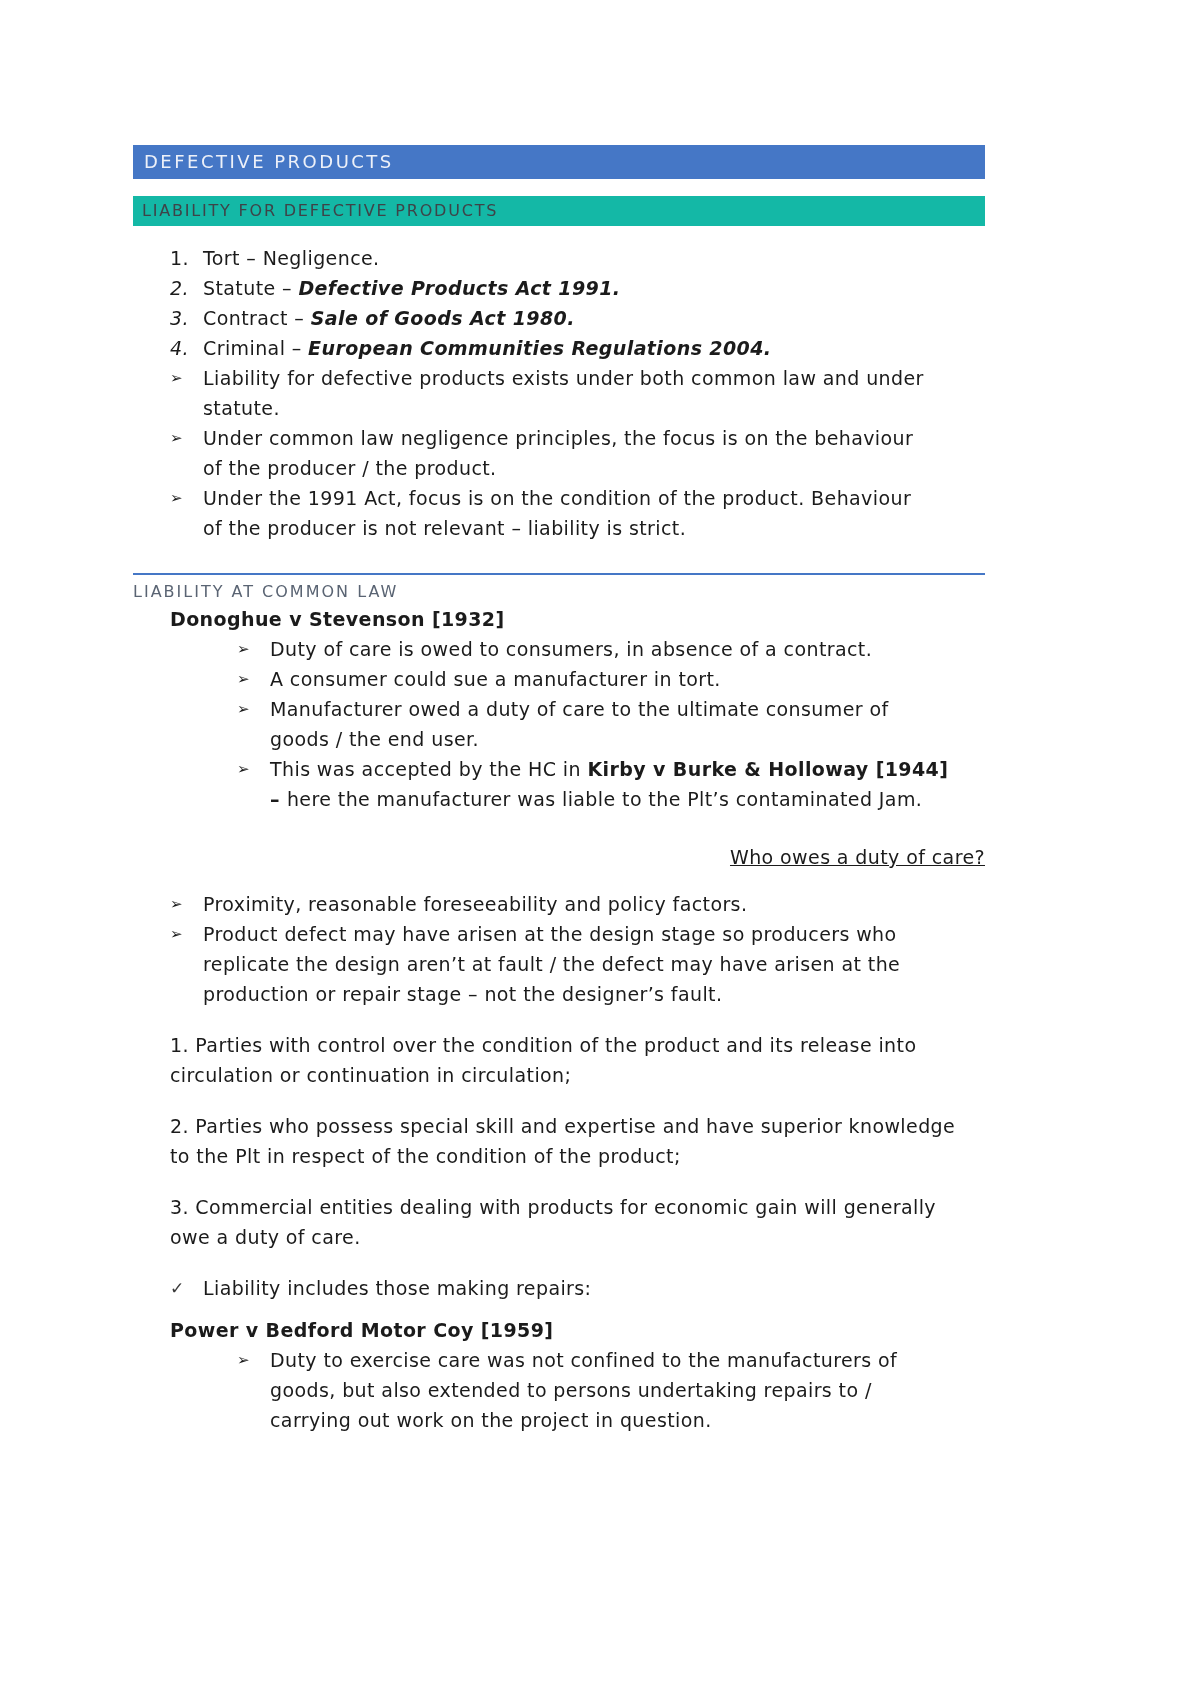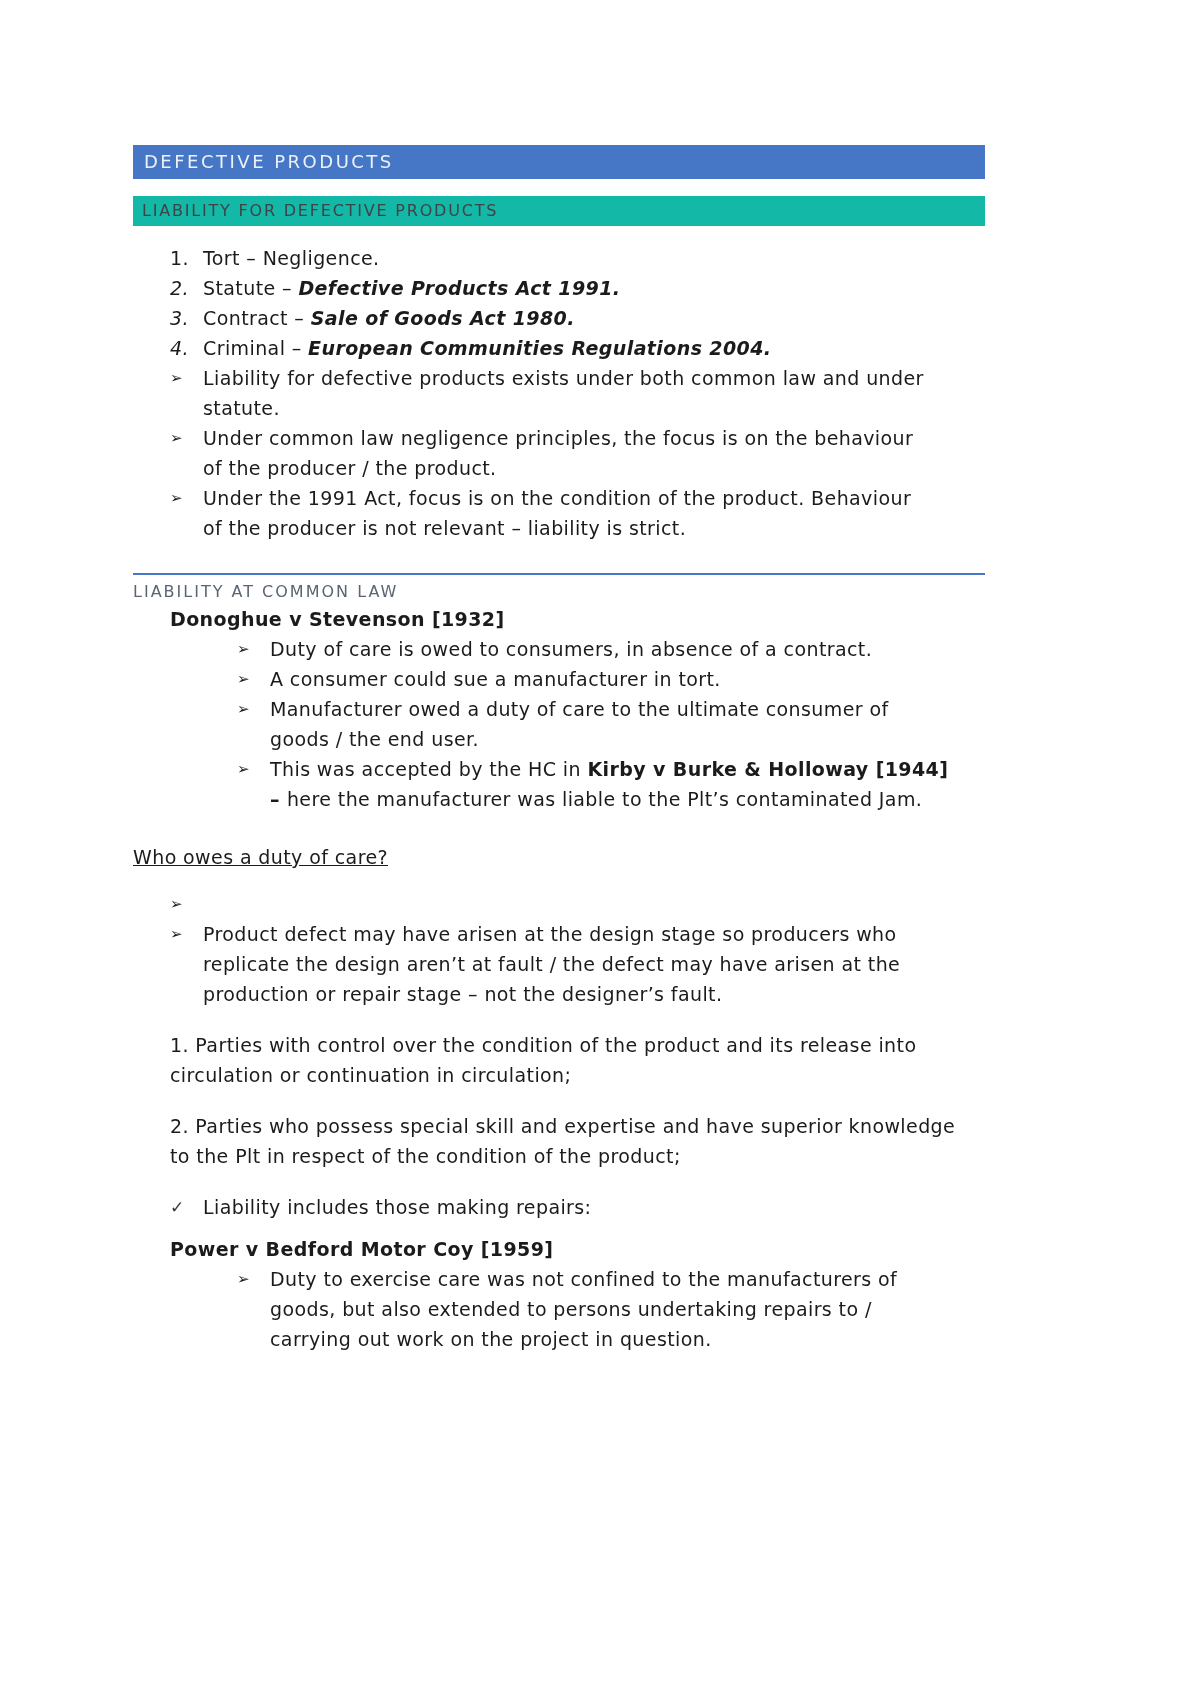--- a/index.html
+++ b/index.html
@@ -43,21 +43,21 @@
   .sec-head {
     margin-top: 30px;
     border-top: 2px solid #4577C6;
     padding-top: 7px;
     color: #5A6473;
     font-size: 16px; letter-spacing: 2px;
     font-weight: normal;
   }
 
   .case-title { font-weight: bold; margin-top: 3px; }
-  .sub-head { margin-top: 28px; text-decoration: underline; }
+  .sub-head { margin-top: 28px; text-decoration: underline; text-align: right; }
   .para { margin-top: 21px; max-width: 792px; }
   .mt { margin-top: 21px; }
 </style>
 </head>
 <body>
 
 <div class="page">
   <div class="content">
 
     <div class="h1bar">
@@ -121,29 +121,31 @@
       <div class="row indent2">
         <span class="marker arrow">➢</span>
         <span class="text"><span>This was accepted by the HC in </span><b>Kirby v Burke &amp; Holloway [1944] – </b><span>here the manufacturer was liable to the Plt’s contaminated Jam.</span></span>
       </div>
 
       <div class="sub-head">Who owes a duty of care?</div>
 
       <div class="list indent1">
         <div class="row">
           <span class="marker arrow">➢</span>
+          <span class="text">Proximity, reasonable foreseeability and policy factors.</span>
         </div>
         <div class="row">
           <span class="marker arrow">➢</span>
           <span class="text">Product defect may have arisen at the design stage so producers who replicate the design aren’t at fault / the defect may have arisen at the production or repair stage – not the designer’s fault.</span>
         </div>
       </div>
 
       <div class="para indent1">1. Parties with control over the condition of the product and its release into circulation or continuation in circulation;</div>
       <div class="para indent1">2. Parties who possess special skill and expertise and have superior knowledge to the Plt in respect of the condition of the product;</div>
+      <div class="para indent1">3. Commercial entities dealing with products for economic gain will generally owe a duty of care.</div>
 
       <div class="row indent1 mt">
         <span class="marker check">✓</span>
         <span class="text">Liability includes those making repairs:</span>
       </div>
 
       <div class="case-title indent1" style="margin-top:12px;">Power v Bedford Motor Coy [1959]</div>
 
       <div class="row indent2">
         <span class="marker arrow">➢</span>

